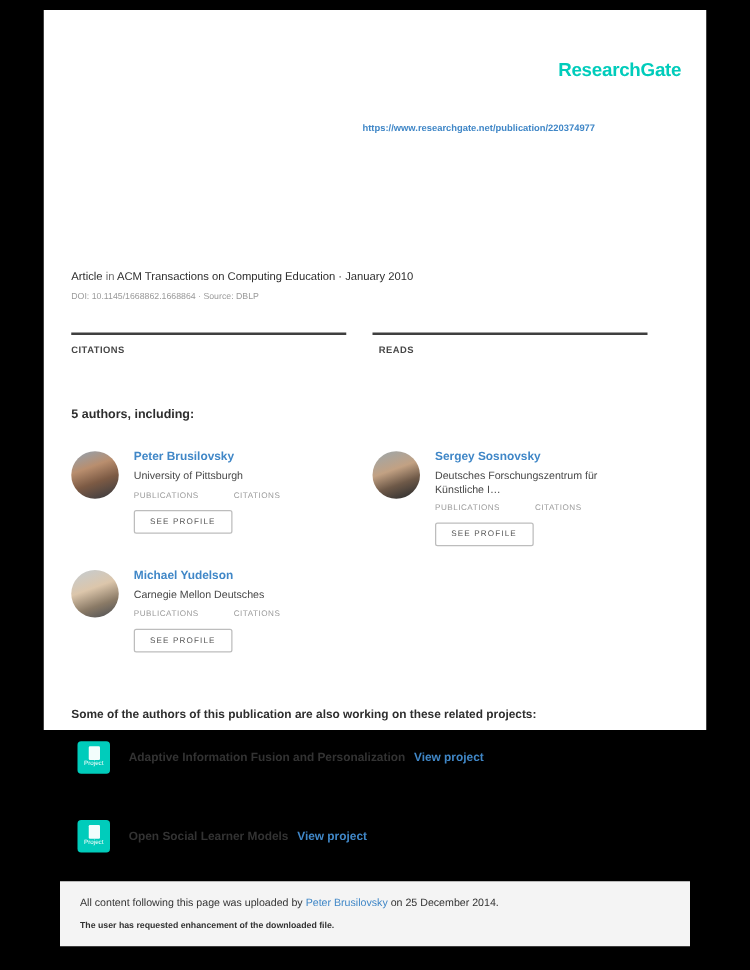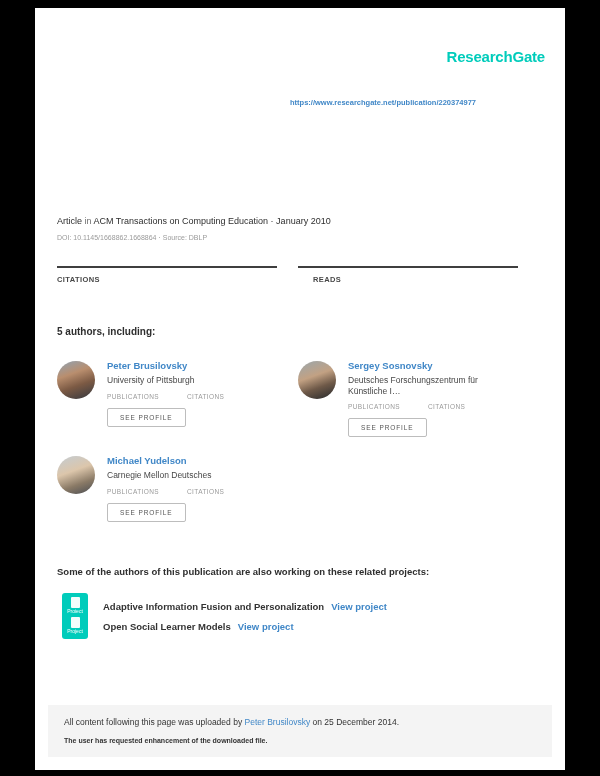--- a/index.html
+++ b/index.html
@@ -1,34 +1,34 @@
 <!DOCTYPE html>
 <html><head>
 <meta charset="utf-8">
 <style>
   html,body{margin:0;padding:0;}
   body{
     width:600px;height:776px;background:#000;position:relative;
     font-family:"Liberation Sans", sans-serif;color:#333;overflow:hidden;
   }
-  .page{position:absolute;left:35px;top:8px;width:530px;height:762px;background:#fff;}
+  .page{position:absolute;left:35px;top:8px;width:530px;height:576px;background:#fff;}
 
   .logo{position:absolute;top:40px;right:20px;font-size:15px;font-weight:bold;color:#00ccbb;letter-spacing:-0.2px;}
 
   .pub-url{position:absolute;left:255px;top:90px;font-size:7.5px;font-weight:bold;color:#4087c7;text-decoration:none;cursor:pointer;}
 
   .article-line{position:absolute;left:22px;top:208px;font-size:9px;color:#2e2e2e;}
   .article-line .bold{font-weight:normal;}
   .article-line .dim{color:#6e6e6e;}
   .doi-line{position:absolute;left:22px;top:226px;font-size:7px;color:#9a9a9a;}
 
   .mline{position:absolute;top:258px;width:220px;height:2px;background:#3f3f3f;}
   .mline.l{left:22px;} .mline.r{left:263px;}
   .metric-label{position:absolute;top:267px;font-size:7.5px;font-weight:bold;color:#474747;letter-spacing:0.4px;}
-  .metric-label.l{left:22px;} .metric-label.r{left:265px;padding-left:13px;}
+  .metric-label.l{left:22px;} .metric-label.r{left:255px;padding-left:13px;}
   .metric-value{position:absolute;top:279px;font-size:11px;color:#333;}
   .metric-value.l{left:22px;} .metric-value.r{left:263px;}
 
   .authors-heading{position:absolute;left:22px;top:318px;font-size:10px;font-weight:bold;color:#2e2e2e;}
 
   .card{position:absolute;width:220px;height:88px;}
   .avatar{position:absolute;left:0;top:3px;width:38px;height:38px;border-radius:50%;overflow:hidden;}
   .av1{background:linear-gradient(160deg,#8fa3b5 0%,#b98e6e 35%,#7c5a44 62%,#32373f 100%);}
   .av2{background:linear-gradient(160deg,#9aa7ad 0%,#c2a183 40%,#6e5948 66%,#23272b 100%);}
   .av3{background:linear-gradient(160deg,#c3ccd3 0%,#dcc6ab 40%,#8a7a66 70%,#474b52 100%);}
@@ -120,21 +120,21 @@
   <div class="proj" style="top:585px;text-decoration:underline;">
     <div class="proj-icon">
       <div class="proj-icon-doc"></div>
       <div class="proj-icon-label">Project</div>
     </div>
     <div class="proj-text">
       <span class="proj-title">Adaptive Information Fusion and Personalization</span><a class="view-proj">View project</a>
     </div>
   </div>
 
-  <div class="proj" style="top:605px;padding-left:36px;">
+  <div class="proj" style="top:648px;padding-left:36px;">
     <div class="proj-icon">
       <div class="proj-icon-doc"></div>
       <div class="proj-icon-label">Project</div>
     </div>
     <div class="proj-text">
       <span class="proj-title">Open Social Learner Models</span><a class="view-proj">View project</a>
     </div>
   </div>
 
   <div class="footer-box">

